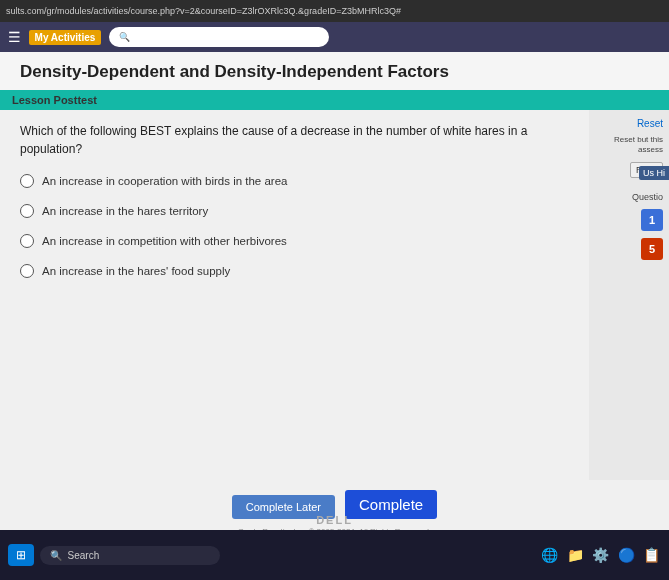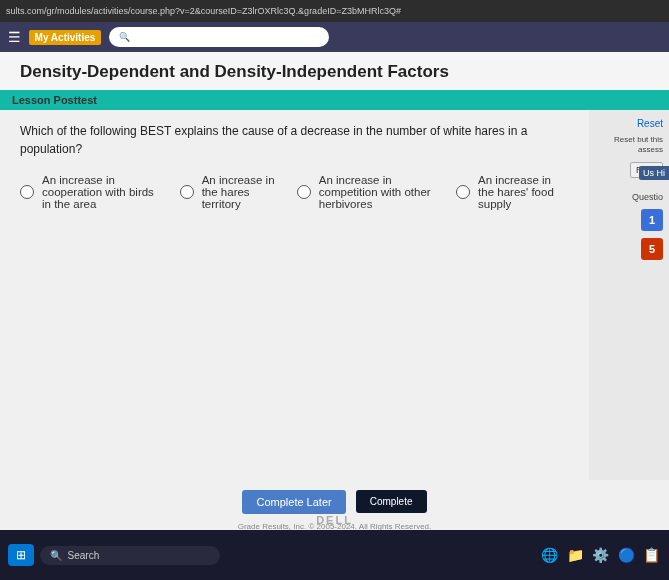--- a/index.html
+++ b/index.html
@@ -113,20 +113,21 @@
     .question-text {
       font-size: 12px;
       color: #222;
       line-height: 1.5;
       margin-bottom: 16px;
     }
 
     .options-list {
       list-style: none;
       display: flex;
+      flex-direction: column;
       gap: 16px;
       margin-bottom: 12px;
     }
 
     .option-item {
       display: flex;
       align-items: center;
       gap: 8px;
       font-size: 11.5px;
       color: #333;
@@ -203,43 +204,43 @@
       align-self: flex-end;
     }
 
     .badge-blue { background: #3a6fd8; }
     .badge-red { background: #cc3300; }
 
     
     .buttons-row {
       display: flex;
       justify-content: center;
-      align-items: flex-start;
+      align-items: flex-end;
       gap: 10px;
       padding: 10px 0 6px 0;
       background: #f0f0f0;
     }
 
     .btn-later {
       background: #4a7cc7;
       color: #fff;
       border: none;
       border-radius: 3px;
       padding: 6px 14px;
       font-size: 11px;
       cursor: pointer;
     }
 
     .btn-complete {
-      background: #0f172a;
+      background: #1d4ed8;
       color: #fff;
       border: none;
       border-radius: 3px;
       padding: 6px 14px;
-      font-size: 10px;
+      font-size: 15px;
       cursor: pointer;
     }
 
     
     .bottom-bar {
       background: #d0d0d0;
       height: 36px;
       display: flex;
       align-items: center;
       padding: 0 12px;

